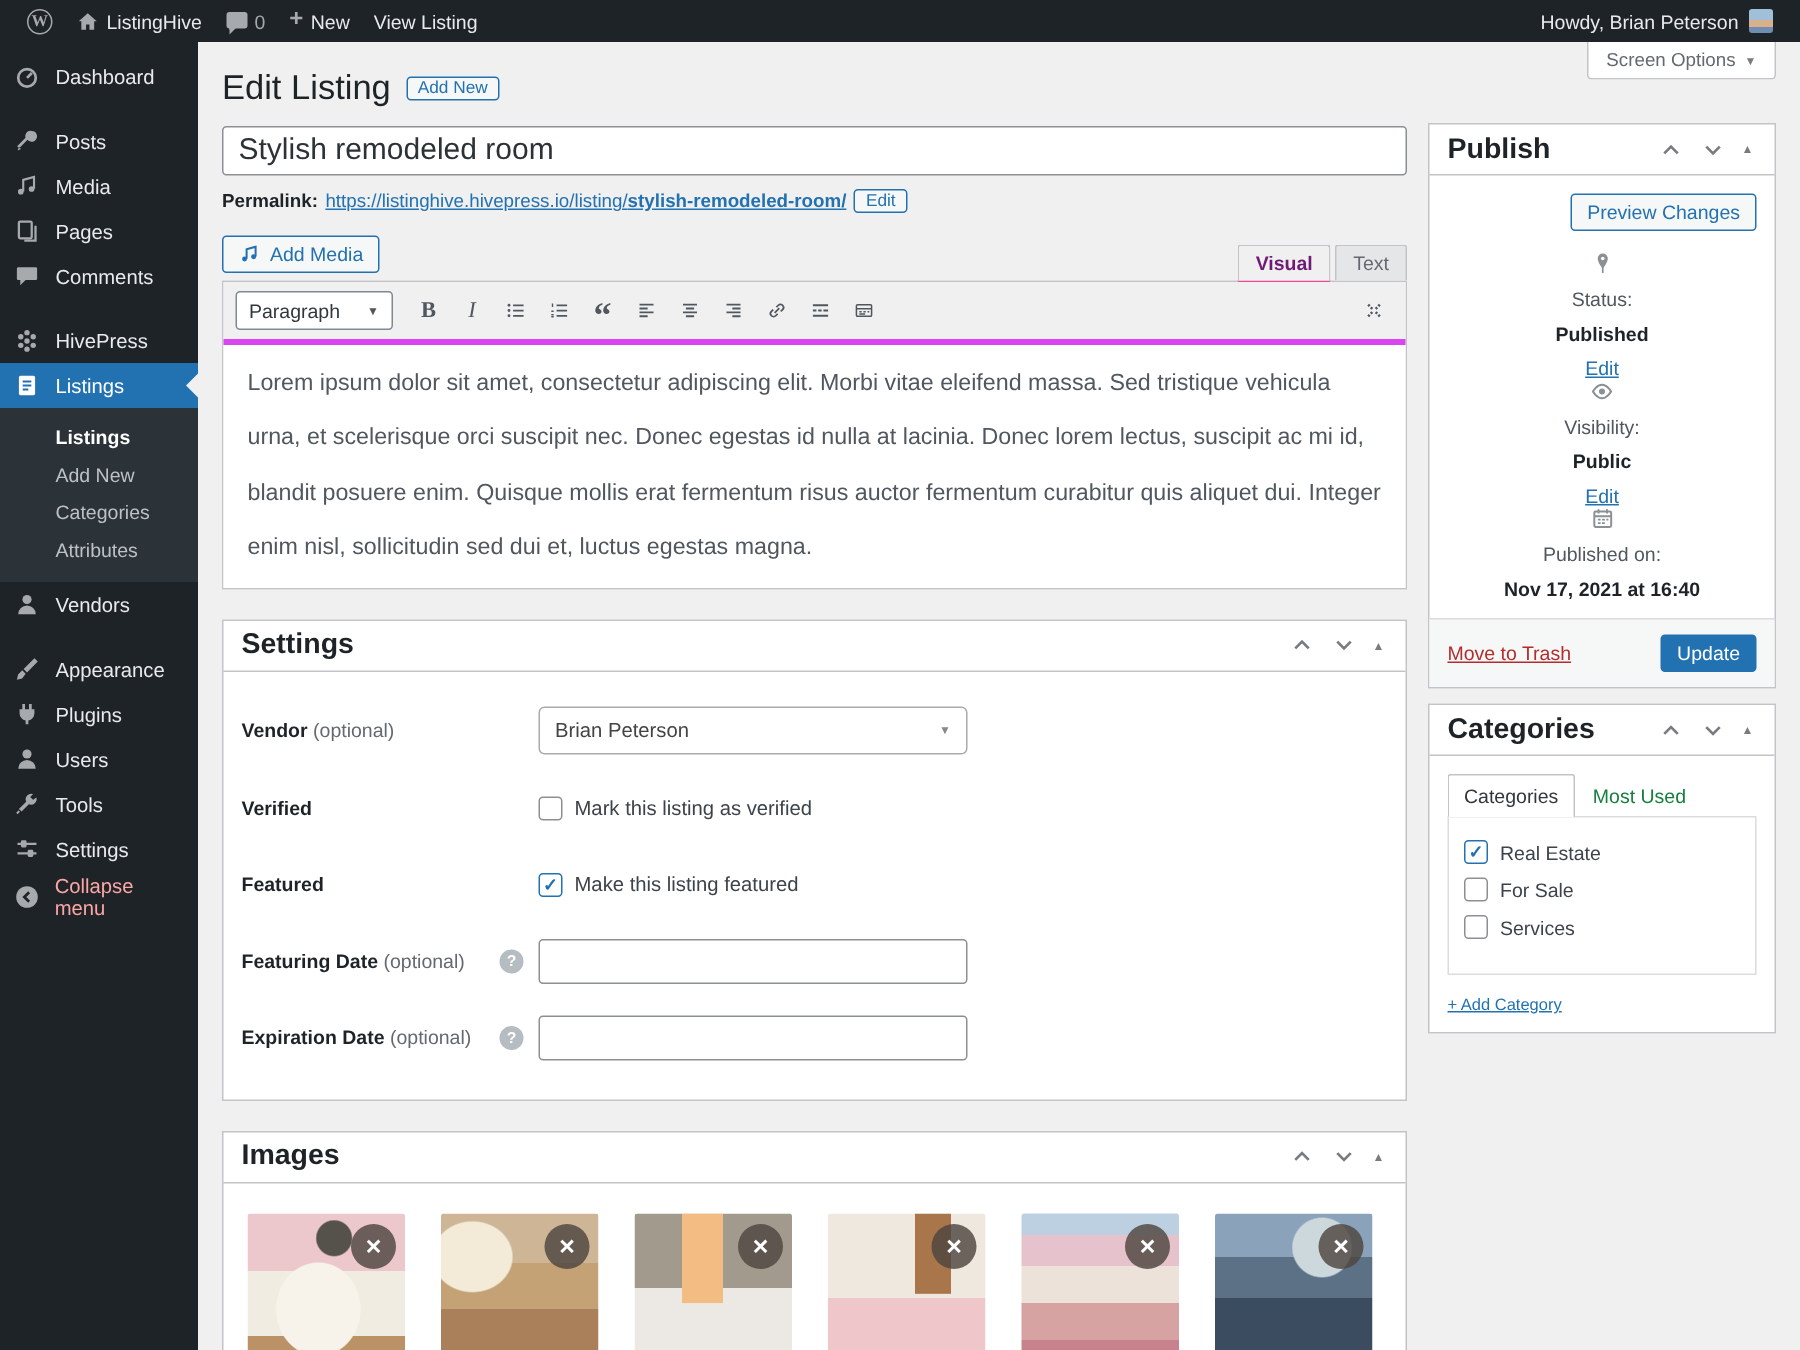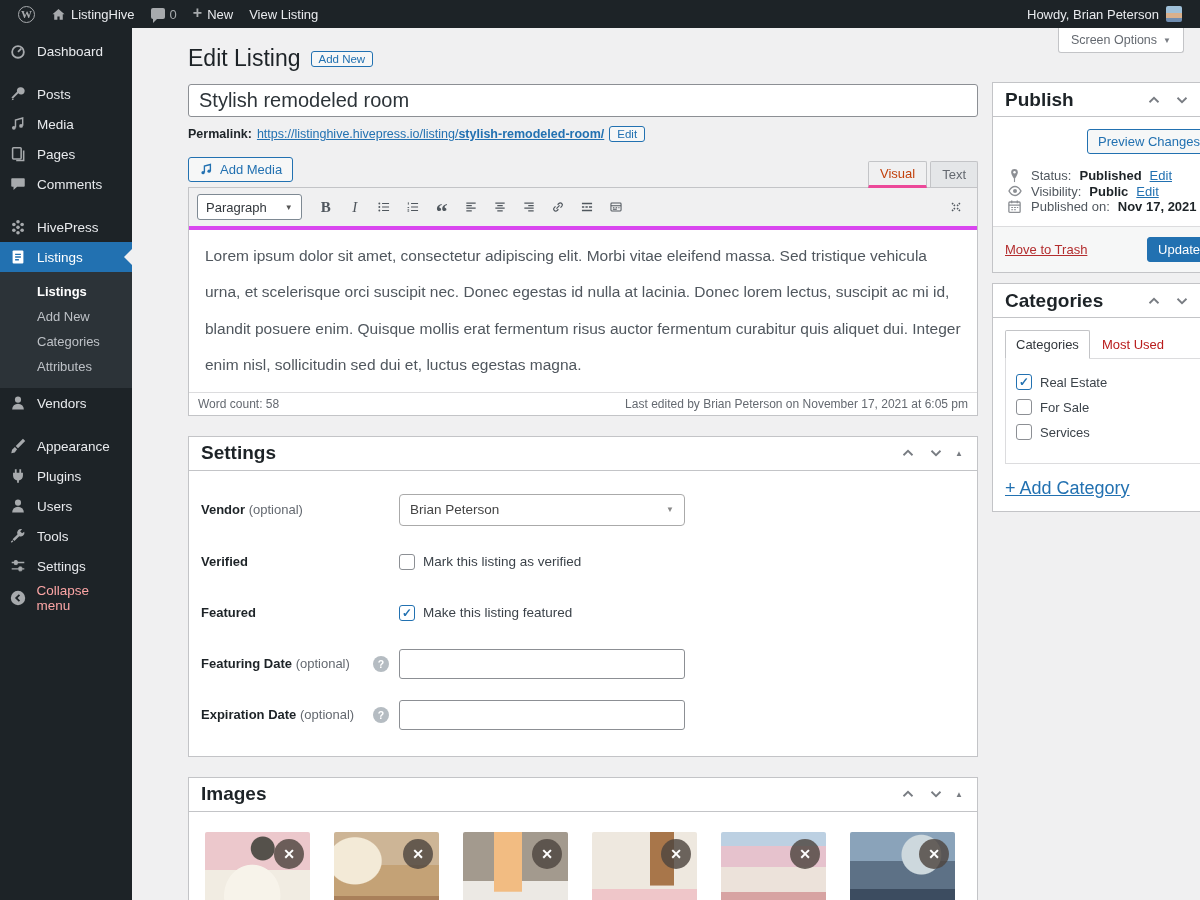--- a/index.html
+++ b/index.html
@@ -56,21 +56,21 @@
     border:8px solid transparent; border-right-color:#f0f0f1;
   }
   .menu-sep { height:13px; }
   .submenu { background:#2c3338; padding:7px 0 9px; }
   .submenu-item { padding:5px 8px 5px 37px; color:#bdc1c6; cursor:pointer; font-size:13px; }
   .submenu-item.current { color:#fff; font-weight:bold; }
   .collapse-item { margin-top:2px; color:#a7aaad; }
   .collapse-item .label { color:#fca5a5; }
 
   
-  #content { position:absolute; top:28px; left:132px; right:0; bottom:0; background:#f0f0f1;padding-left:40px; }
+  #content { position:absolute; top:28px; left:132px; right:0; bottom:0; background:#f0f0f1; }
   .screen-options {
     position:absolute; top:0; right:16px; background:#fff; border:1px solid #c3c4c7; border-top:none;
     border-radius:0 0 3px 3px; padding:5px 12px; font-size:12.5px; color:#646970;
     display:flex; gap:6px; align-items:center; cursor:pointer;
   }
   .screen-options .arrow { font-size:8px; color:#787c82; }
   .wrap { display:flex; gap:14px; padding:10px 16px 0 16px; }
   .col-left { flex:0 0 790px; width:790px; }
   .col-right { flex:0 0 232px; width:232px; padding-top:44px; }
 
@@ -94,21 +94,21 @@
   .permalink-row a { color:#2271b1; text-decoration:underline; cursor:pointer; }
   .permalink-row a .slug { font-weight:bold; }
 
   
   .editor-top { display:flex; justify-content:space-between; align-items:flex-end; }
   .editor-tabs { display:flex; gap:3px; }
   .ed-tab {
     border:1px solid #c3c4c7; border-bottom:none; background:#e4e6e8; color:#646970;
     padding:4px 11px; font-size:13px; cursor:pointer; border-radius:2px 2px 0 0;
   }
-  .ed-tab.active { background:#f0f0f1; color:#c2410c; border-bottom:3px solid #ec4899; margin-bottom:-1px; }
+  .ed-tab.active { background:#f0f0f1; color:#701a75; border-bottom:1px solid #ec4899; margin-bottom:-1px;font-weight:bold; }
   .editor-box { border:1px solid #c3c4c7; background:#fff; }
   .editor-toolbar {
     background:#f0f0f1; border-bottom:4px solid #d946ef; padding:6px 8px;
     display:flex; align-items:center; gap:3px;
   }
   .para-select {
     background:#fff; border:1px solid #7e8993; border-radius:3px; height:26px;
     padding:0 8px; font-size:13px; color:#32373c; display:flex; align-items:center; gap:18px; cursor:pointer; margin-right:8px;
   }
   .para-select .arrow { font-size:8px; color:#555; }
@@ -197,43 +197,43 @@
   .thumb5 { background-image:
     linear-gradient(180deg,#bcd0e2 0 14%, #e6c2cd 14% 34%, #ece2da 34% 58%, #d7a3a2 58% 82%, #c8828e 82% 100%); }
   .thumb6 { background-image:
     radial-gradient(circle at 68% 22%, #cdd8dd 0 18%, transparent 19%),
     linear-gradient(180deg,#8aa3ba 0 28%, #5d7186 28% 55%, #3c4c60 55% 100%); }
 
   
   .col-right .postbox { margin-top:0; }
   .publish-body { padding:12px; }
   .preview-row { text-align:right; margin-bottom:14px; }
-  .misc-row { display:flex; align-items:center; gap:8px; font-size:13px; color:#50575e; margin:0 2px; }
+  .misc-row { display:flex; align-items:center; gap:8px; font-size:13px; color:#50575e; margin:0 2px;flex-direction:column; }
   .misc-row .mi { color:#8c8f94; flex:0 0 16px; }
   .misc-row b { color:#1d2327; }
   .misc-row a, .link-blue { color:#2271b1; text-decoration:underline; cursor:pointer; }
   .major-actions {
     border-top:1px solid #dcdcde; background:#f6f7f7; padding:10px 12px;
     display:flex; justify-content:space-between; align-items:center;
   }
   .trash-link { color:#b32d2e; text-decoration:underline; cursor:pointer; font-size:13px; }
 
   
   .cat-box { margin-top:10px !important; }
   .cat-body { padding:12px; }
   .cat-tabs { display:flex; align-items:flex-end; }
   .cat-tab-active {
     border:1px solid #c3c4c7; border-bottom:1px solid #fff; background:#fff; color:#32373c;
     padding:6px 10px; font-size:13px; position:relative; z-index:2; margin-bottom:-1px; cursor:pointer;
     border-radius:2px 2px 0 0;
   }
-  .cat-tab-link { color:#b91c1c; padding:6px 12px; font-size:13px; cursor:pointer; text-decoration:none; }
+  .cat-tab-link { color:#15803d; padding:6px 12px; font-size:13px; cursor:pointer; text-decoration:none; }
   .cat-panel { border:1px solid #dcdcde; padding:10px 10px 14px; min-height:92px; background:#fff; }
   .cat-item { display:flex; align-items:center; gap:8px; margin:5px 0 9px; font-size:13px; color:#3c434a; cursor:pointer; }
-  .add-cat { display:inline-block; margin-top:14px; font-size:18px; }
+  .add-cat { display:inline-block; margin-top:14px; font-size:11px; }
 </style>
 </head>
 <body>
 
 <div id="adminbar">
   <div class="ab-item">
     <span class="wp-logo-circle">W</span>
   </div>
   <div class="ab-item">
     <span class="ab-icon">
@@ -494,24 +494,20 @@
                 <path d="M2.5 7.5h13M5 10h2M8.5 10h2M12 10h1.5M5 12h5"></path>
               </svg>
           </button>
           <button class="tool-btn tool-right">
             <svg width="18" height="18" viewBox="0 0 18 18" stroke="#50575e" stroke-width="2.2" stroke-dasharray="1.8 1.4">
                 <path d="M4 4l4 4M14 4l-4 4M4 14l4-4M14 14l-4-4"></path>
               </svg>
           </button>
         </div>
         <div class="editor-content">Lorem ipsum dolor sit amet, consectetur adipiscing elit. Morbi vitae eleifend massa. Sed tristique vehicula urna, et scelerisque orci suscipit nec. Donec egestas id nulla at lacinia. Donec lorem lectus, suscipit ac mi id, blandit posuere enim. Quisque mollis erat fermentum risus auctor fermentum curabitur quis aliquet dui. Integer enim nisl, sollicitudin sed dui et, luctus egestas magna.</div>
-        <div class="editor-status">
-          <span>Word count: 58</span>
-          <span>Last edited by Brian Peterson on November 17, 2021 at 6:05 pm</span>
-        </div>
       </div>
 
       
       <div class="postbox">
         <div class="postbox-header">
           <h2>Settings</h2>
           <div class="handle-actions">
             <button class="order-btn">
                 <svg width="18" height="18" viewBox="0 0 20 20" fill="none" stroke="#787c82" stroke-width="2">
                   <path d="M5 12.5l5-5 5 5"></path>

